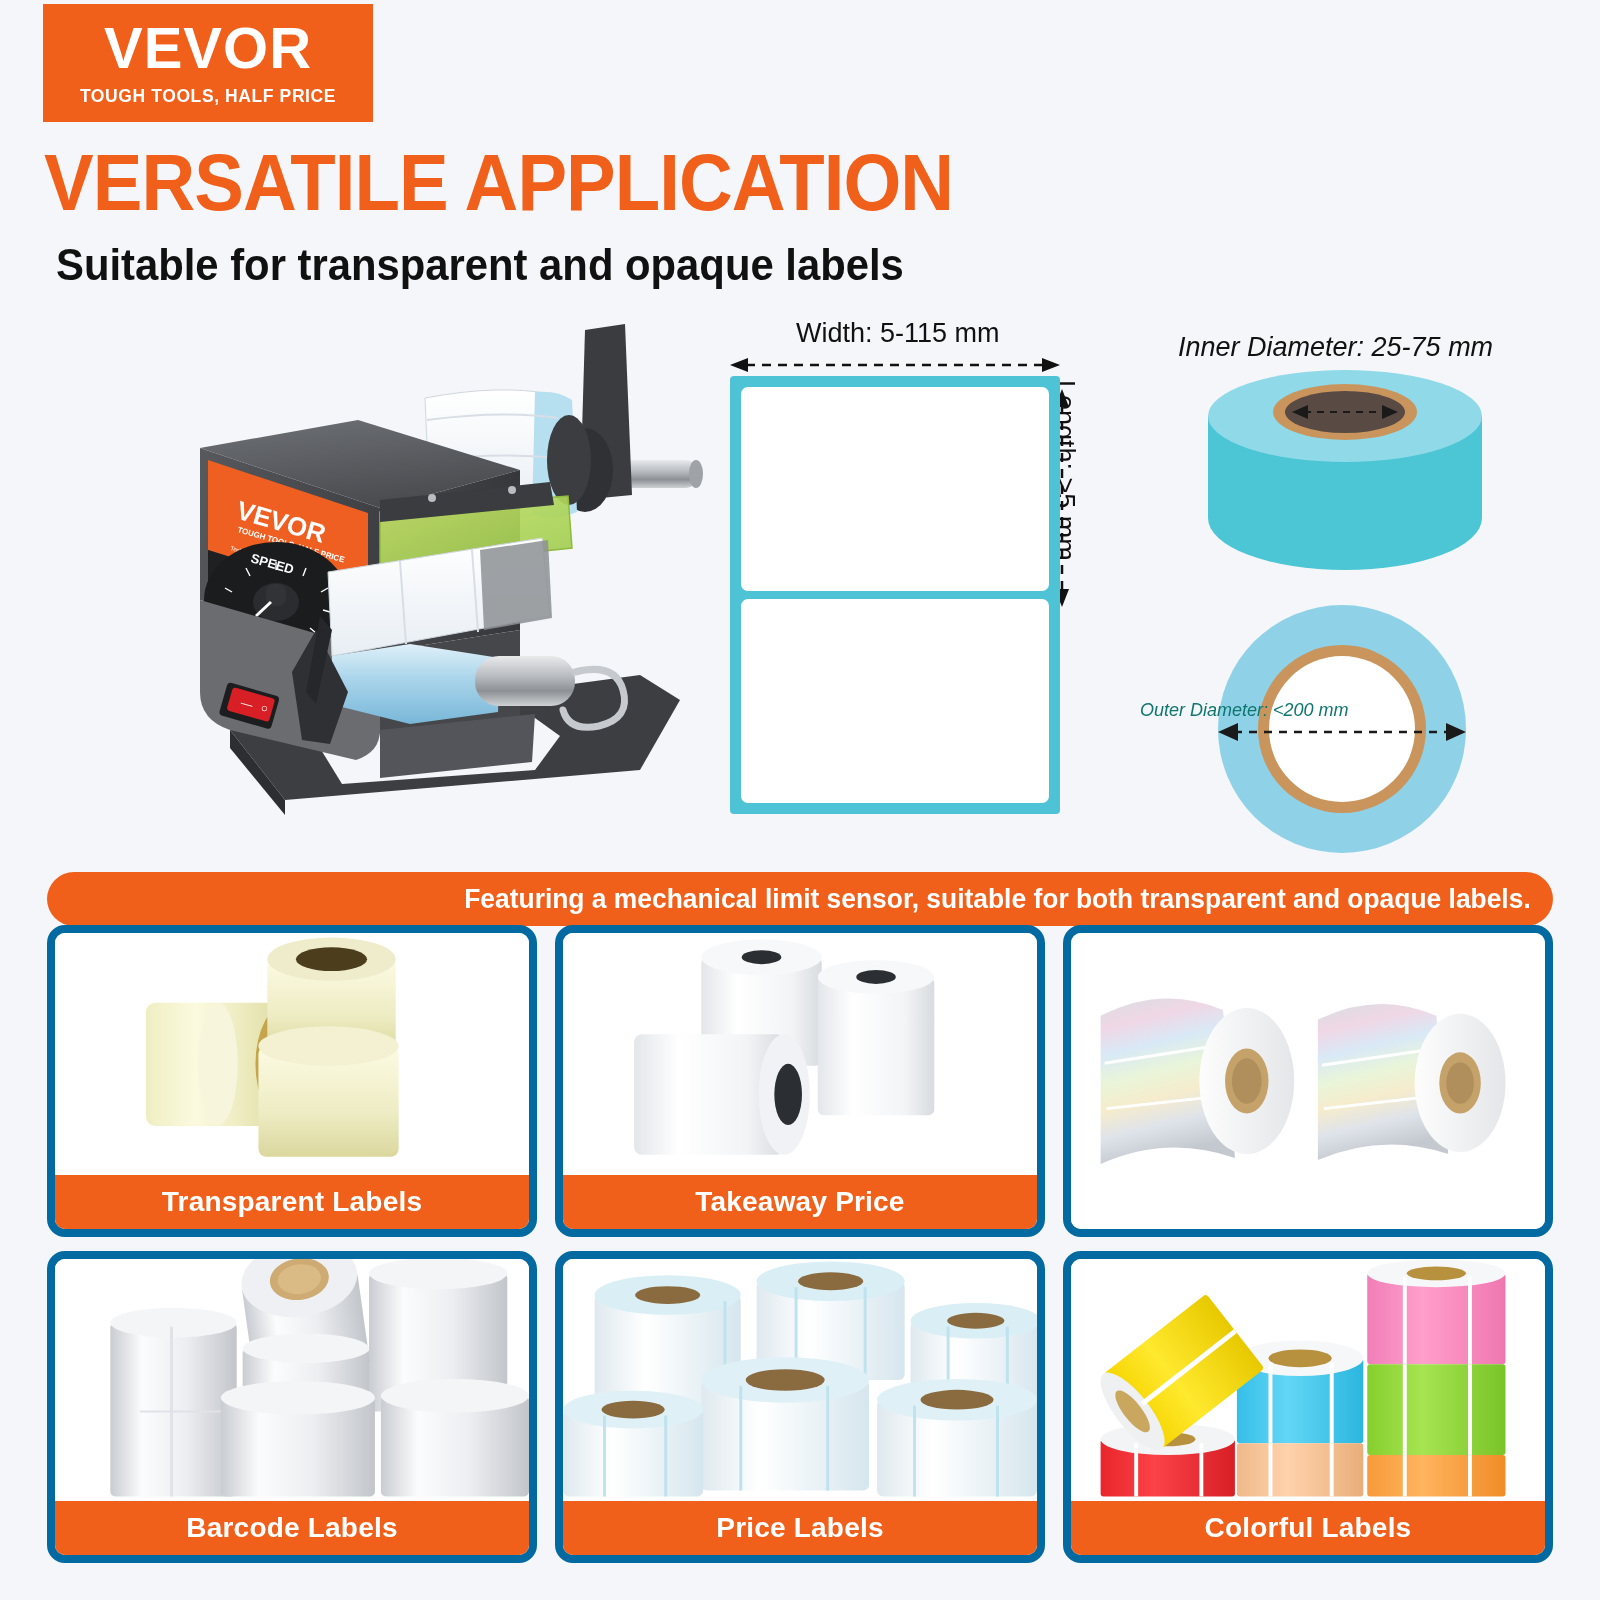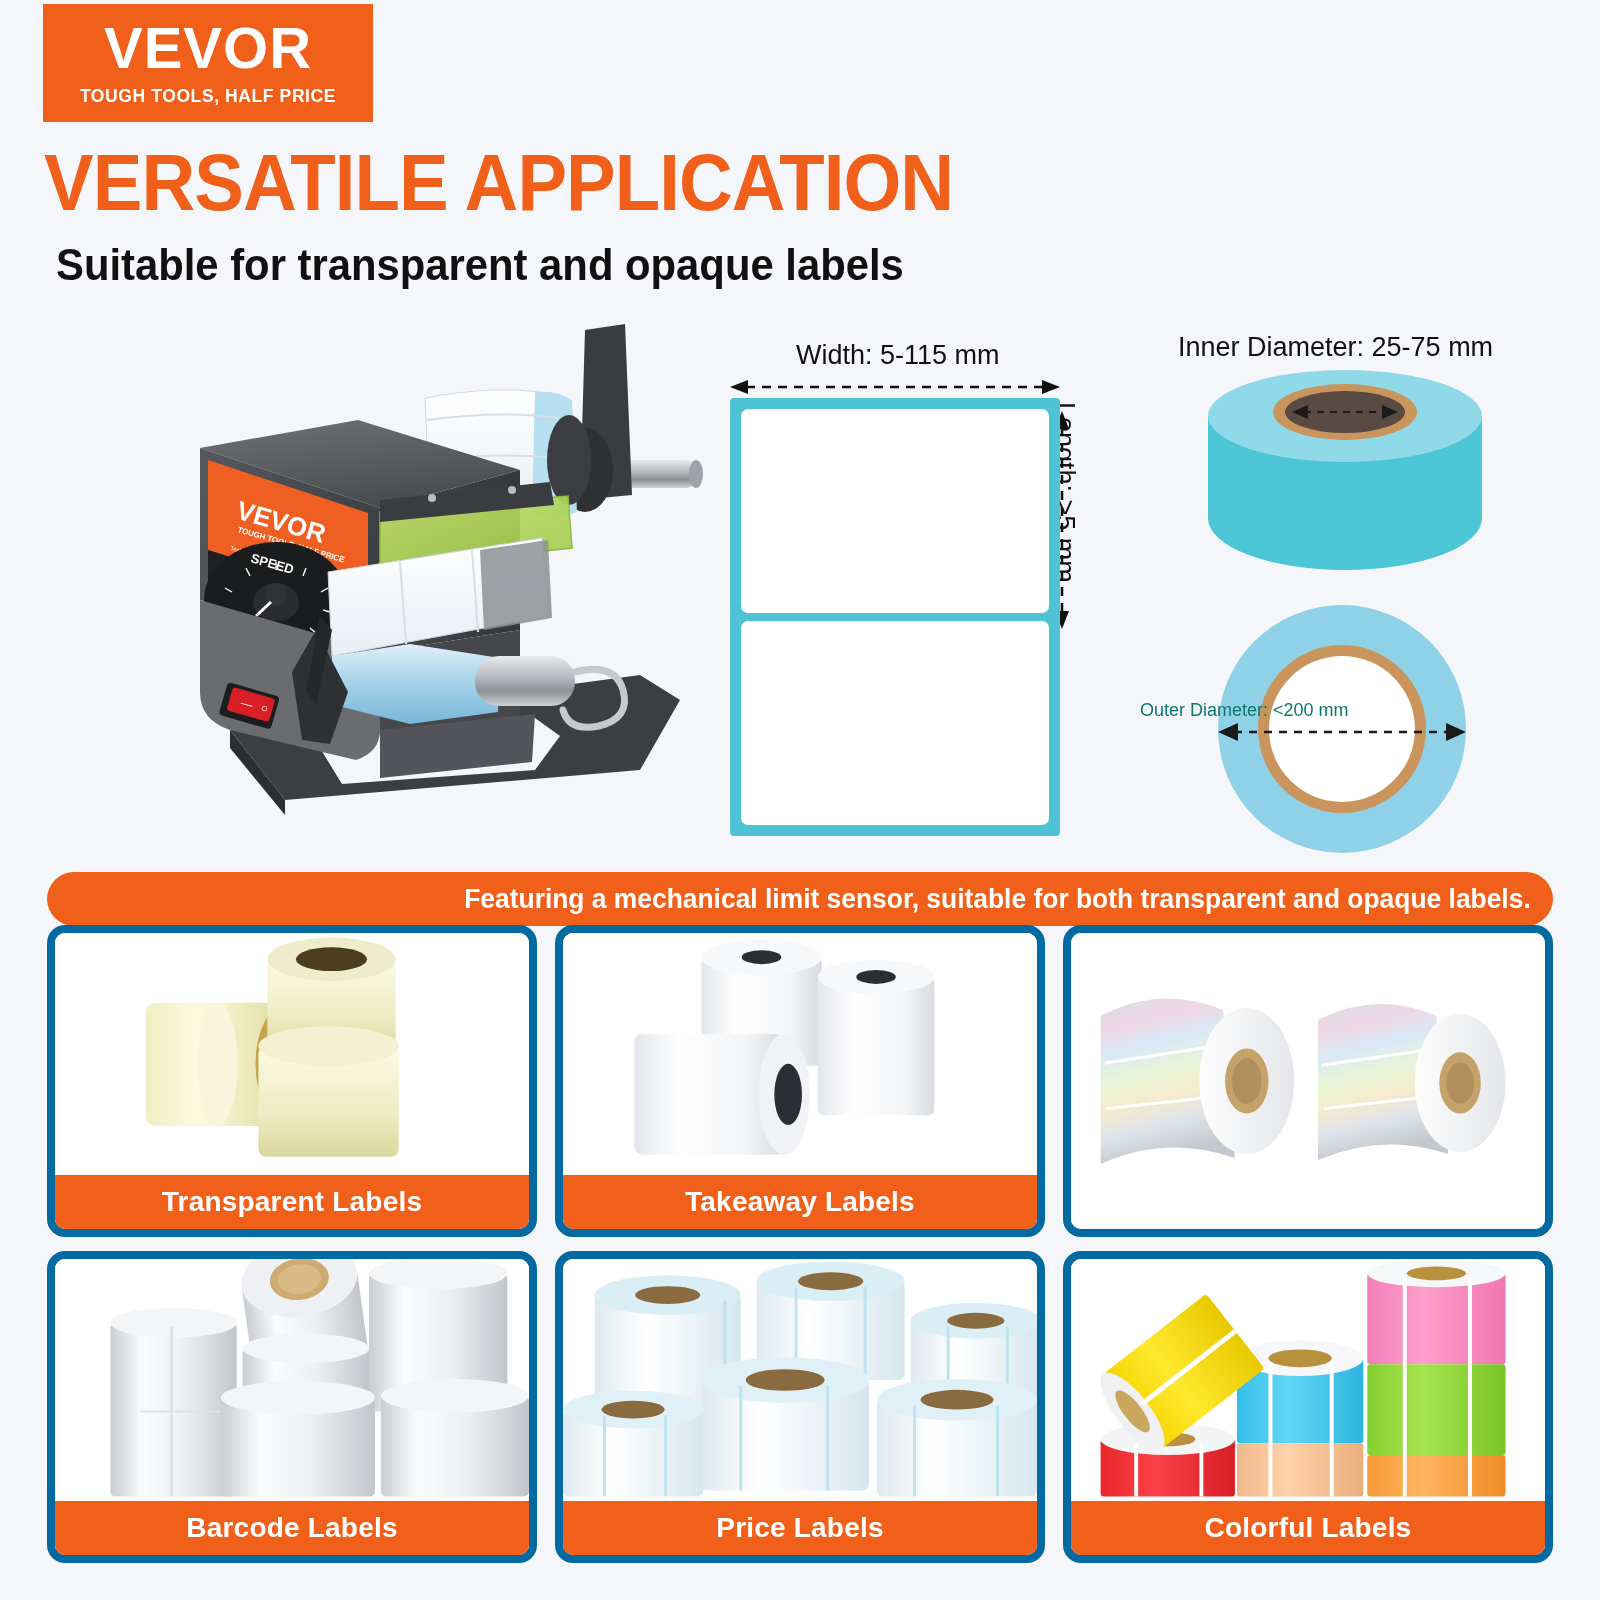--- a/index.html
+++ b/index.html
@@ -41,21 +41,21 @@
     color: #111111; font-size: 44px; font-weight: 700;
     font-family: "Liberation Sans Narrow", "Liberation Sans", sans-serif;
     transform: scaleX(0.95); transform-origin: left center;
     line-height: 1;
   }
 
   
   .machine { position: absolute; left: 80px; top: 300px; width: 660px; height: 560px; }
 
   
-  .spec-label { position: absolute; left: 700px; top: 336px; width: 440px; height: 520px; text-align: right; }
+  .spec-label { position: absolute; left: 700px; top: 314px; width: 440px; height: 520px; text-align: right; }
   .dim-text {
     position: absolute; color: #111; font-size: 27px; white-space: nowrap;
     font-family: "Liberation Sans", sans-serif;
   }
   .width-text { left: 96px; top: 4px; }
   .length-text {
     left: 380px; top: 66px;
     transform: rotate(90deg); transform-origin: left top;
   }
   .label-card {
@@ -67,21 +67,21 @@
   .label-pane { background: #ffffff; border-radius: 7px; height: 49%; }
 
   .arrow-h {
     position: absolute; left: 30px; top: 44px; width: 330px; height: 14px;
   }
   .arrow-v {
     position: absolute; left: 355px; top: 75px; width: 14px; height: 218px;
   }
 
   
-  .spec-rolls { position: absolute; left: 1140px; top: 330px; width: 430px; height: 530px; }
+  .spec-rolls { position: absolute; left: 1140px; top: 330px; width: 430px; height: 530px; font-style: italic; }
   .inner-dia-text { position: absolute; left: 38px; top: 2px; font-size: 27px; color: #111; white-space: nowrap; }
   .outer-dia-text { position: absolute; left: 0; top: 370px; font-size: 18px; color: #0f766e; white-space: nowrap; z-index: 5; }
 
   .roll3d { position: absolute; left: 60px; top: 38px; width: 290px; height: 215px; }
   .ring2d { position: absolute; left: 52px; top: 272px; width: 300px; height: 255px; }
 
   
   .banner {
     position: absolute; left: 47px; top: 872px;
     width: 1506px; height: 54px;
@@ -383,21 +383,21 @@
           <ellipse cx="317" cy="40" rx="59" ry="17" fill="#f6f8fa"></ellipse>
           <ellipse cx="317" cy="40" rx="20" ry="7" fill="#2b2f33"></ellipse>
         </g>
         <g>
           <rect x="72" y="98" width="152" height="122" rx="8" fill="url(#white1)"></rect>
           <ellipse cx="224" cy="159" rx="26" ry="61" fill="#f0f2f5"></ellipse>
           <ellipse cx="228" cy="159" rx="14" ry="31" fill="#2b2f33"></ellipse>
         </g>
       </svg>
     </div>
-    <div class="card-caption">Takeaway Labels</div>
+    <div class="card-caption">Takeaway Price</div>
   </div>
 
   <div class="card">
     <div class="card-img">
       <svg width="100%" height="100%" viewBox="0 0 480 236" preserveAspectRatio="xMidYMid meet">
         <defs>
           <linearGradient id="holo" x1="0" y1="0" x2="0.2" y2="1">
             <stop offset="0%" stop-color="#d9dde2"></stop>
               <stop offset="18%" stop-color="#f0d7e6"></stop>
             <stop offset="34%" stop-color="#d9e9f6"></stop>

